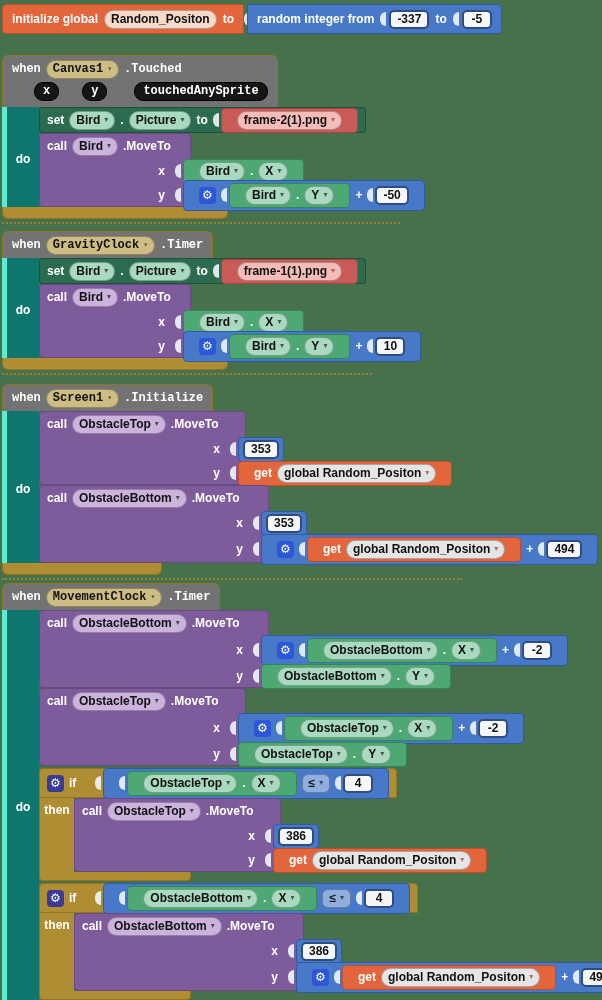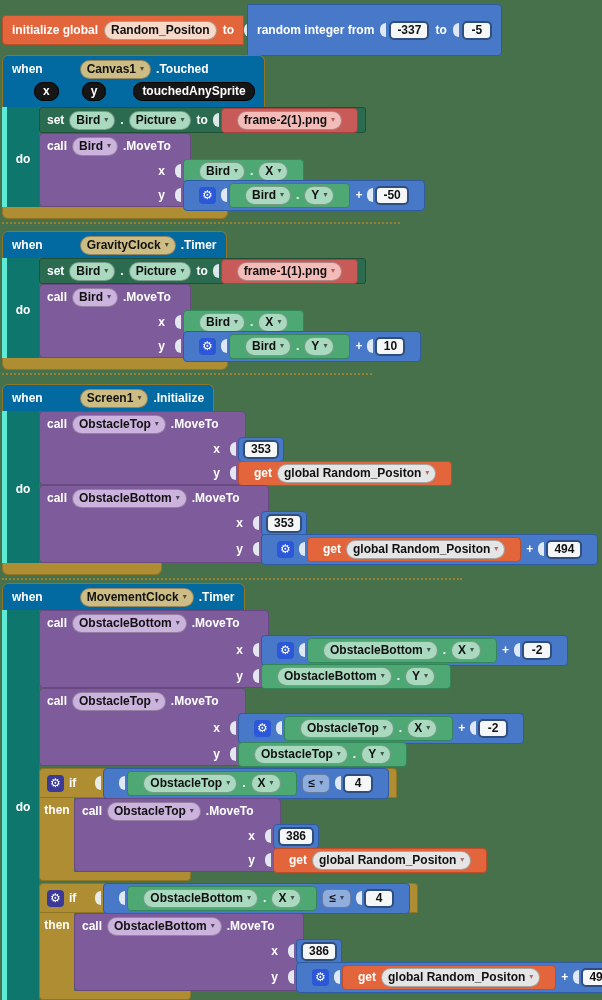--- a/index.html
+++ b/index.html
@@ -10,21 +10,21 @@
     font-size:12px;
   }
   .blk{position:absolute;left:2px;}
   .row{display:flex;align-items:center;gap:5px;}
   .wlabel{color:#fff;font-weight:bold;white-space:nowrap;}
 
   
   .pill{display:inline-flex;align-items:center;gap:4px;border-radius:10px;
         padding:1px 6px;color:#111;font-weight:bold;white-space:nowrap;
         border:1px solid rgba(0,0,0,.28);line-height:15px;}
-  .pill-gold{background:#CDBC84;margin-left:32px;}
+  .pill-gold{background:#CDBC84;}
   .pill-greenl{background:#A9D9BF;}
   .pill-purplel{background:#CBB3DE;}
   .pill-orangel{background:#e5e5e5;}
   .pill-pinkl{background:#F3BCB9;}
   .pill-bluel{background:#8FAEDD;border-radius:6px;}
   .pill-cream{background:#F6D9C8;}
   .pill-black{background:#161616;color:#fff;border:1px solid #000;border-radius:9px;padding:1px 8px;}
   .arr{font-size:8px;opacity:.65;line-height:1;}
 
   
@@ -38,22 +38,22 @@
   .numfield{background:#F4F6F8;border:2px solid #2F4E7E;border-radius:5px;
             padding:0 6px;color:#111;font-weight:bold;min-width:14px;text-align:center;line-height:15px;}
   .gear{width:17px;height:17px;border-radius:4px;background:#2B57D8;color:#fff;
         display:inline-flex;align-items:center;justify-content:center;font-size:12px;flex:0 0 auto;}
   .gear.dark{background:#3B3A97;}
   .plug{width:6px;height:14px;border-radius:7px 0 0 7px;background:rgba(240,245,250,.9);
         margin-right:-3px;flex:0 0 auto;}
   .dot{color:#fff;font-weight:bold;}
 
   
-  .ev-top{background:#0369a1;border:1px solid #8F7524;border-bottom:none;
-          border-radius:6px 6px 0 0;padding:3px 9px 3px 9px;width:fit-content;}
+  .ev-top{background:#737373;border:1px solid #8F7524;border-bottom:none;
+          border-radius:6px 6px 0 0;padding:3px 9px 3px 9px;width:fit-content;font-family:Liberation Mono, monospace;}
   .ev-top .hdr{height:20px;}
   .ev-params{margin:2px 0 3px 22px;height:20px;}
   .ev-body{display:flex;align-items:stretch;}
   .ev-rail{background:#0f766e;border-left:5px solid #5eead4;width:32px;flex:0 0 auto;
            display:flex;justify-content:center;align-items:center;padding-top:3px;}
   .ev-stack{display:flex;flex-direction:column;align-items:flex-start;}
   .ev-foot{background:#AE8D33;border:1px solid #8F7524;border-top:none;
            height:11px;border-radius:0 0 6px 6px;}
   .ev-dash{border-bottom:2px dotted #9a8030;margin-top:3px;}
 
@@ -79,21 +79,21 @@
   .if-rail{background:#AE8D33;border-left:1px solid #8F7524;width:34px;flex:0 0 auto;
            display:flex;justify-content:center;align-items:flex-start;padding-top:5px;}
   .if-foot{background:#AE8D33;border:1px solid #8F7524;border-top:none;height:8px;
            width:150px;border-radius:0 0 4px 4px;}
 
   
   .init-row{display:flex;align-items:center;}
   .init-blk{background:#E2653C;border:1px solid #BC4E2B;border-radius:4px 0 0 4px;
             display:flex;align-items:center;gap:6px;padding:3px 9px;height:22px;}
   .rand-blk{background:#4878C8;border:1px solid #2F5BA3;border-radius:0 4px 4px 0;
-            display:flex;align-items:center;gap:6px;padding:14px 9px;height:22px;}
+            display:flex;align-items:center;gap:6px;padding:3px 9px;height:22px;}
 </style>
 </head>
 <body>
 
 <div class="blk init-row" style="top:4px">
   <div class="init-blk">
     <span class="wlabel">initialize global</span>
     <span class="pill pill-cream">Random_Positon</span>
     <span class="wlabel">to</span>
   </div>

